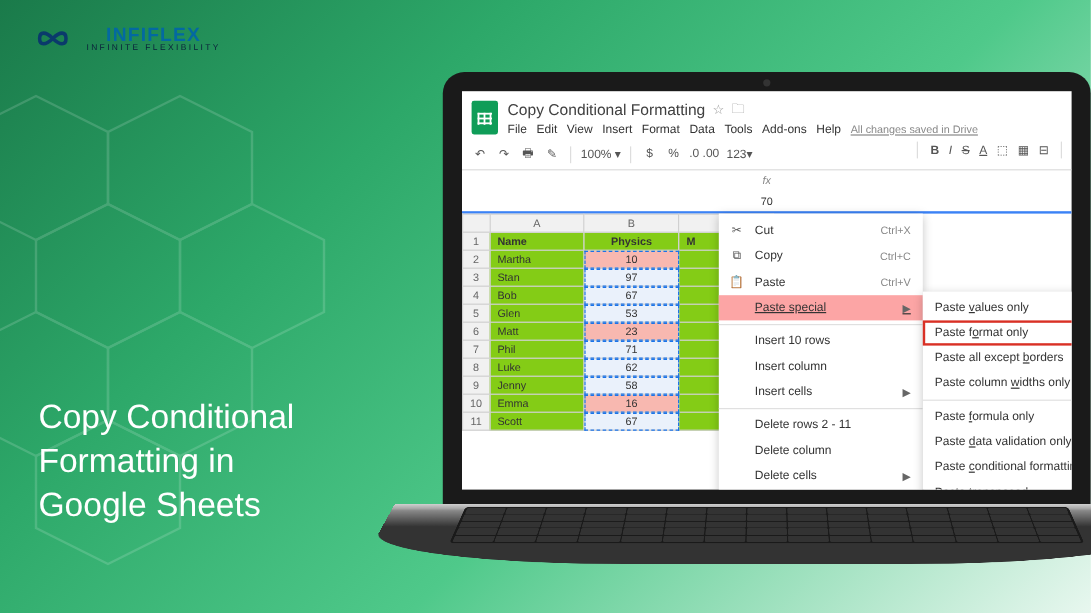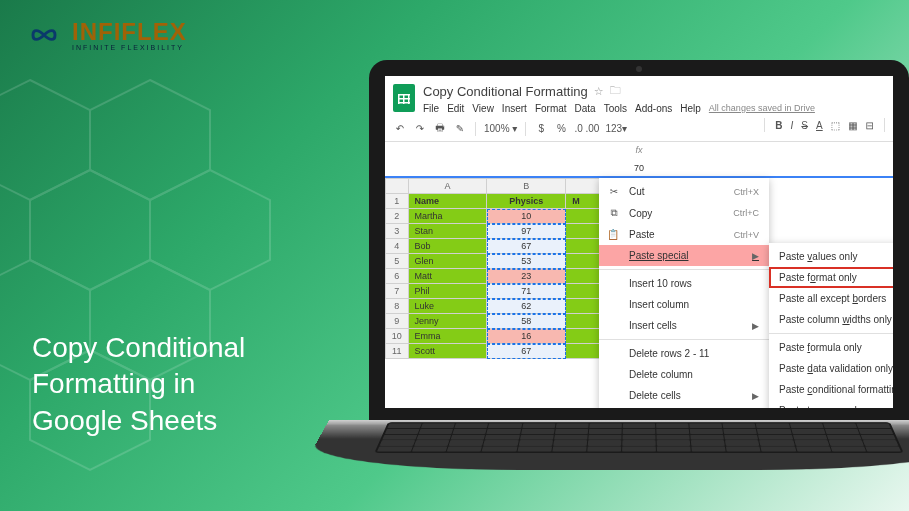--- a/index.html
+++ b/index.html
@@ -27,22 +27,22 @@
     display: flex;
     align-items: center;
     gap: 6px;
   }
   .logo-icon {
     width: 44px;
     height: 28px;
   }
   .logo-text {
     font-weight: 700;
-    font-size: 24px;
-    color: #a16207;
+    font-size: 16px;
+    color: #0369a1;
     letter-spacing: 1px;
     text-align: center;
   }
   .logo-sub {
     font-size: 7px;
     color: #0a1f3a;
     letter-spacing: 2px;
     margin-top: -2px;
   }
   .title-block {

